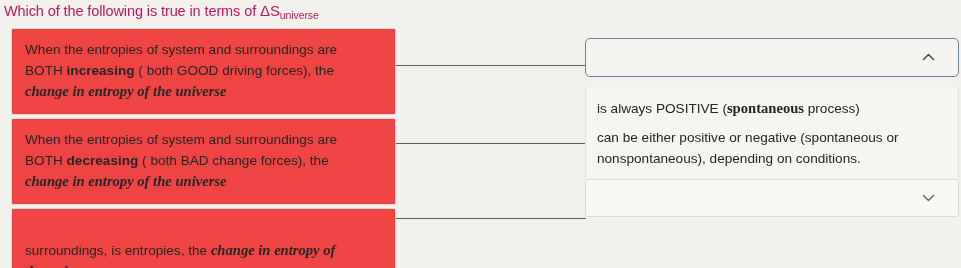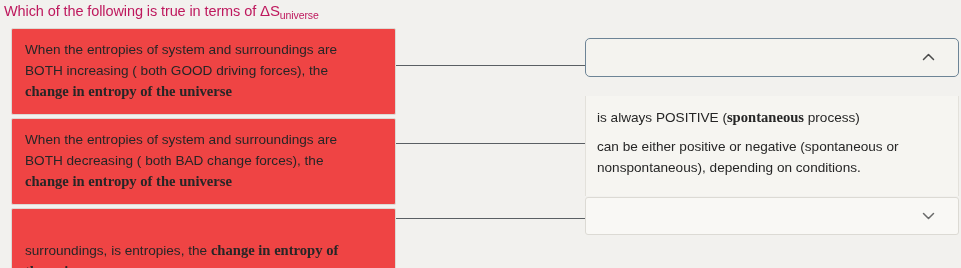--- a/index.html
+++ b/index.html
@@ -59,25 +59,26 @@
     background: #ef4444;
     border: 1px solid #dcdad4;
     border-radius: 2px;
     padding: 10px 13px 12px 13px;
     margin-bottom: 3px;
     font-size: 13.6px;
     line-height: 21px;
     color: #262626;
   }
   .prompt-card:last-child { margin-bottom: 0; }
-  .prompt-card b { font-weight: normal; }
+  .prompt-card b { font-weight: bold; }
   .prompt-card .serif-bold {
     font-family: "Liberation Serif", serif;
     font-weight: bold;
     font-size: 14.6px;
+    font-style: italic;
   }
 
   
   .connector {
     position: absolute;
     height: 0;
     border-top: 1.6px solid #5a5f63;
   }
   .conn-1 { left: 396px; top: 39px; width: 190px; }
   .conn-2 { left: 396px; top: 117px; width: 190px; }
@@ -114,22 +115,22 @@
     margin-top: -7px;
   }
   .chev svg { display: block; }
 
   .option-list {
     box-sizing: border-box;
     width: 374px;
     background: #f6f5f1;
     border-left: 1px solid #e3e1db;
     border-right: 1px solid #e3e1db;
-    padding: 6px 0 14px 0;
-    margin-top: 19px;
+    padding: 6px 0 5px 0;
+    margin-top: 10px;
     margin-bottom: 1px;
   }
   .option-item {
     box-sizing: border-box;
     padding: 5px 14px 4px 11px;
     font-size: 13.6px;
     line-height: 20px;
     color: #262626;
   }
   .option-item b {

